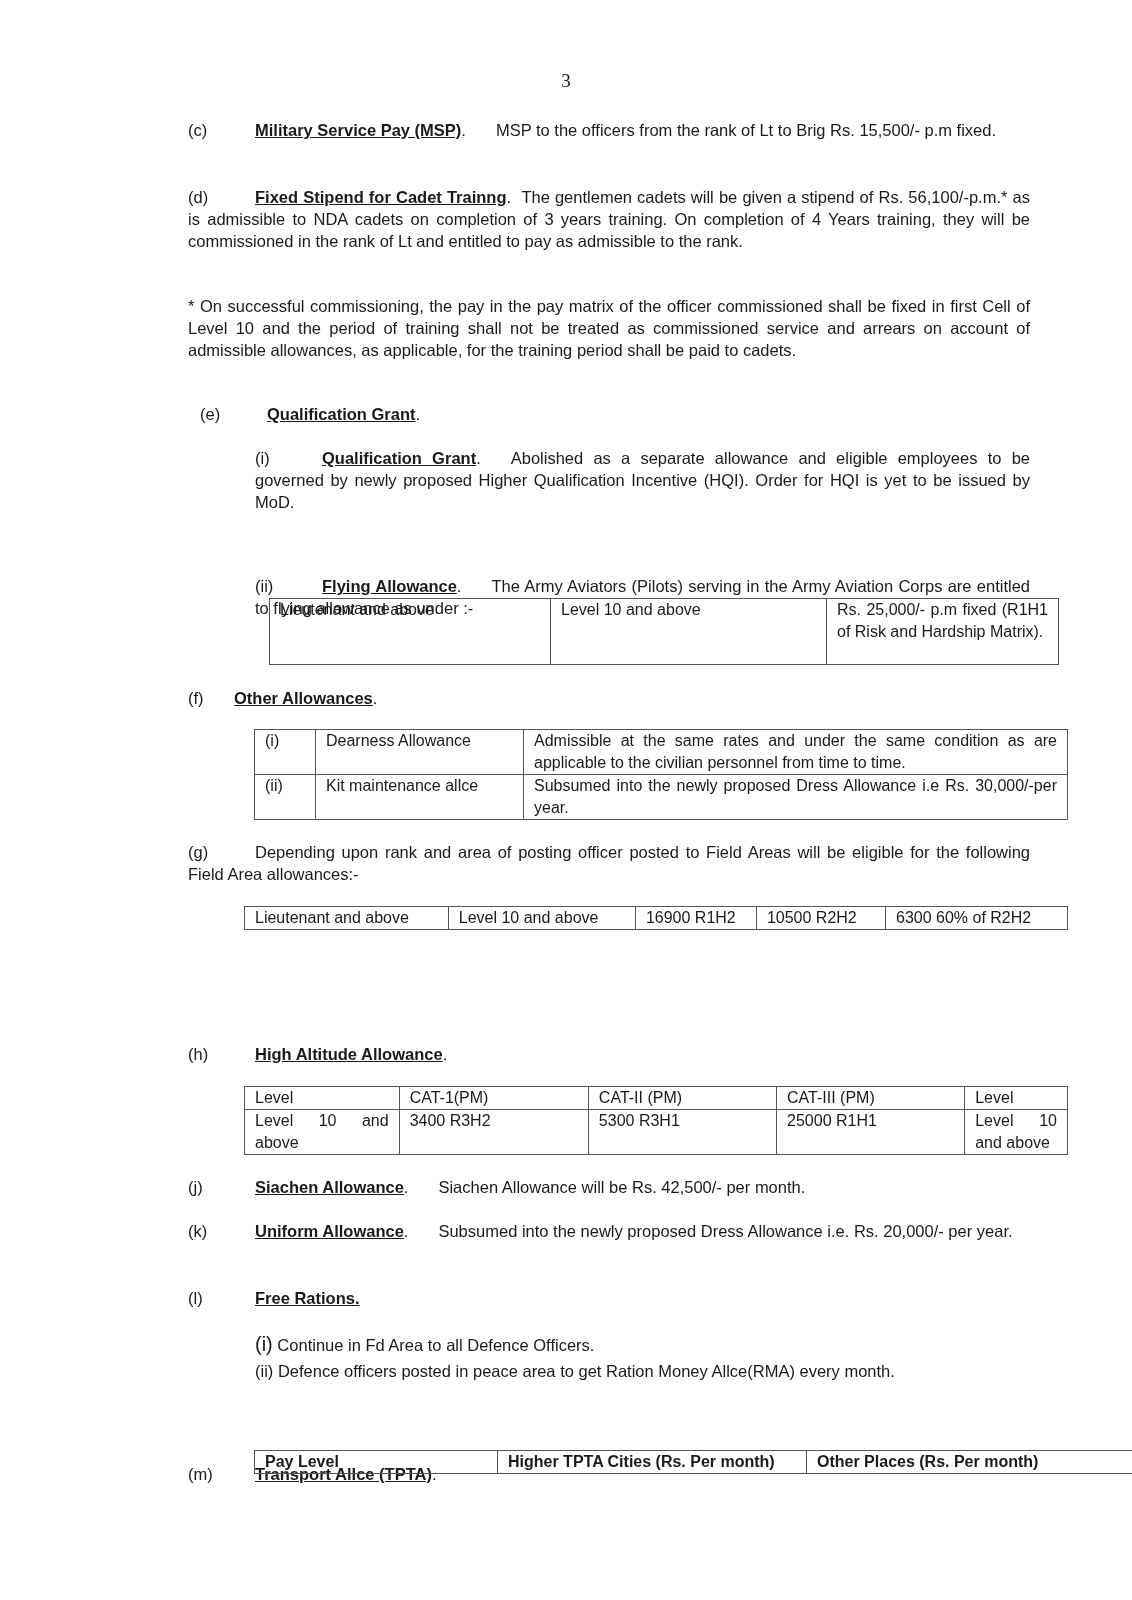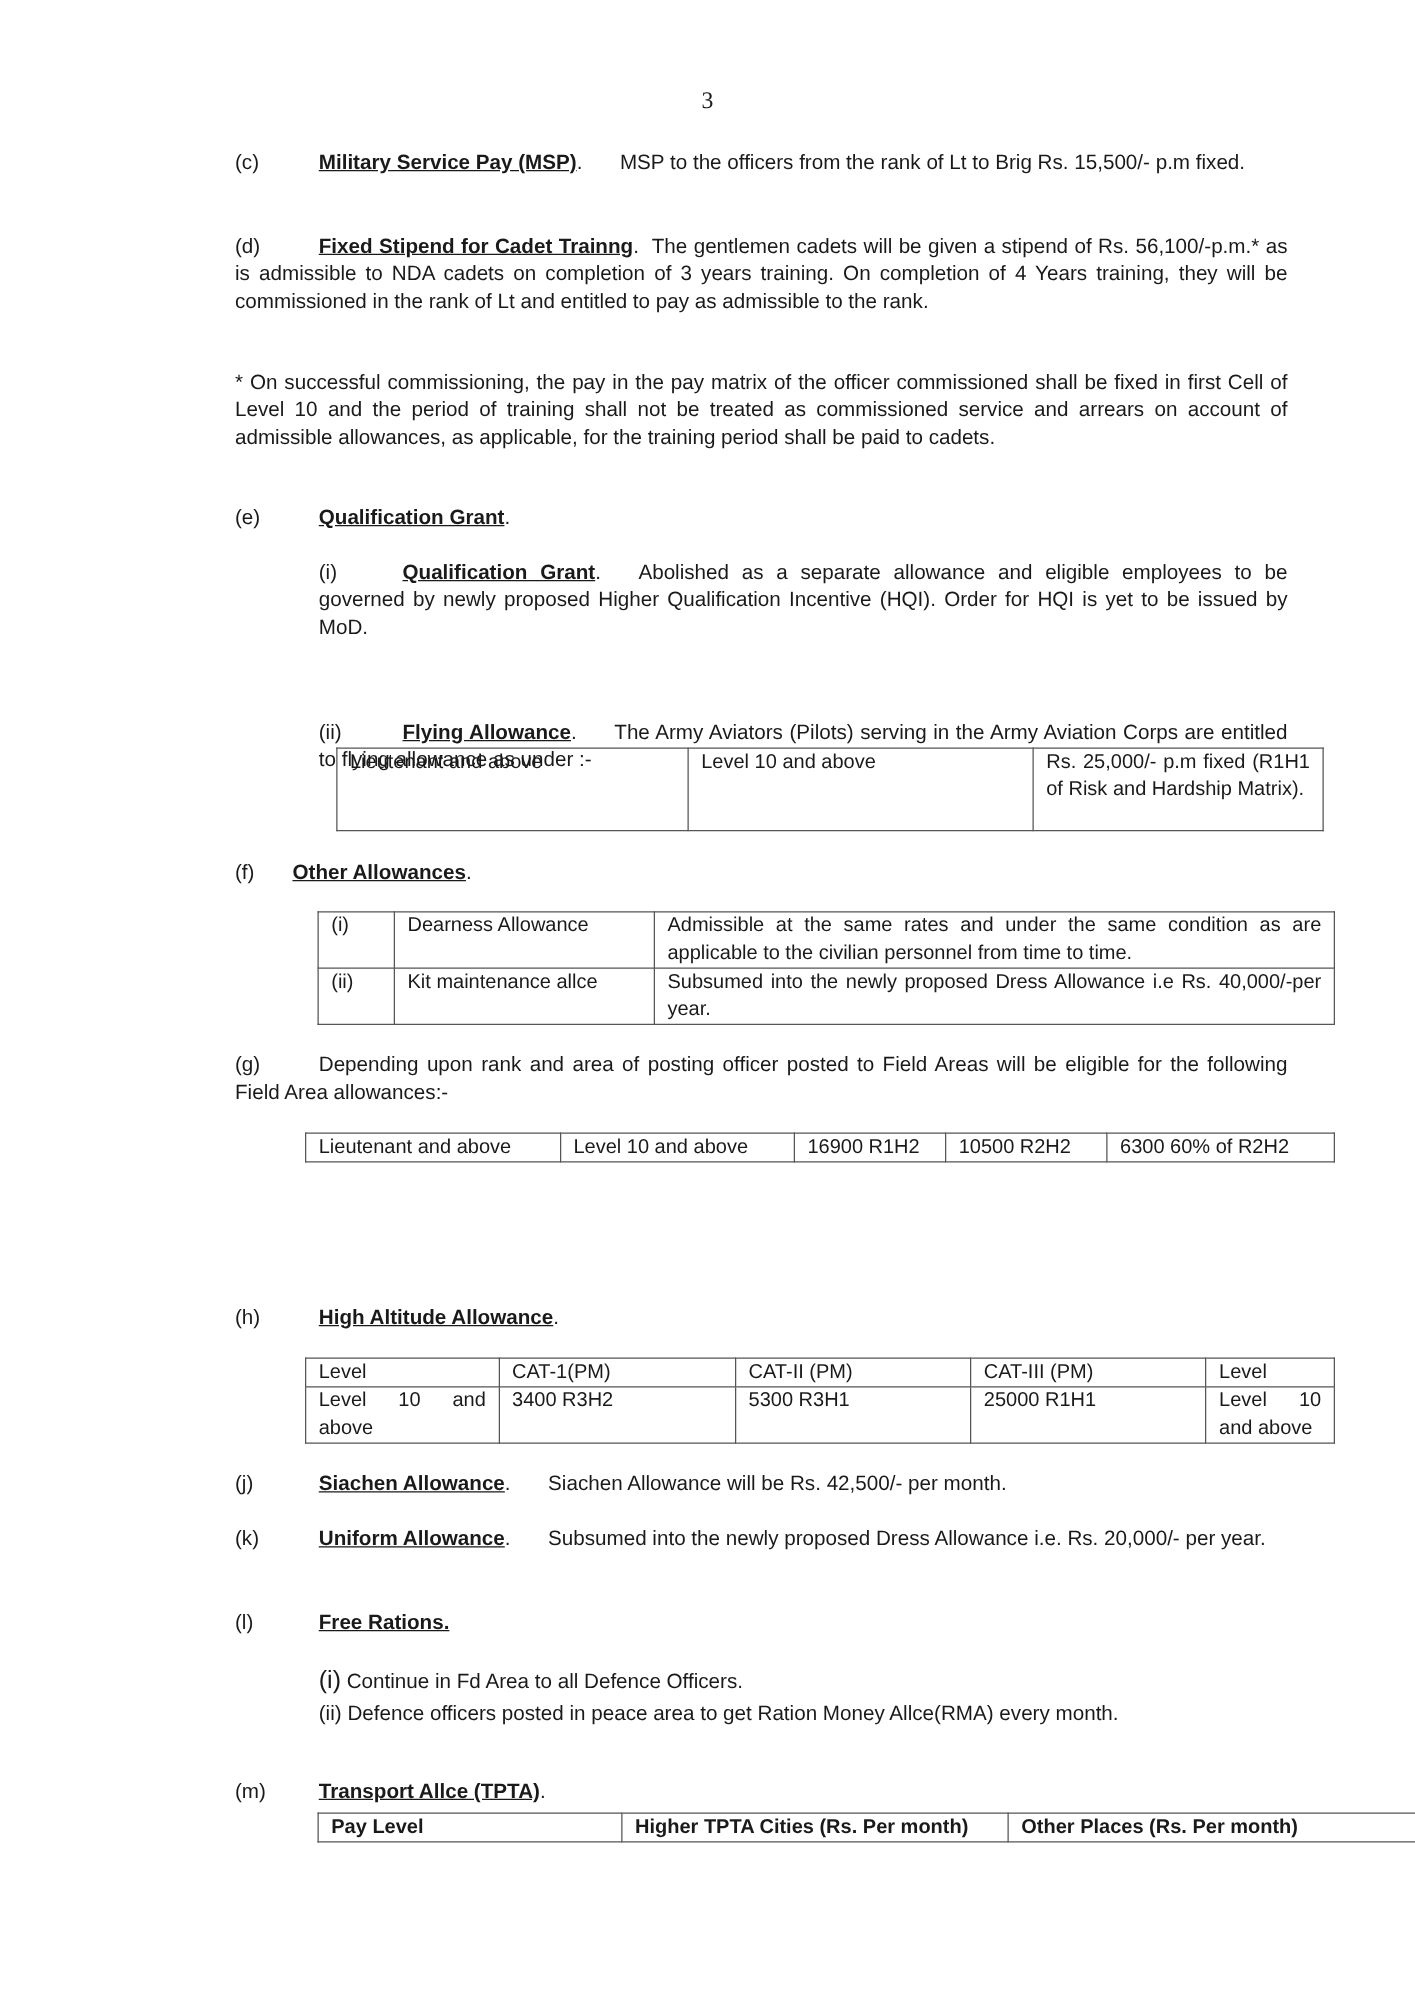--- a/index.html
+++ b/index.html
@@ -31,21 +31,21 @@
 <div class="blk" style="top:119px;">
   <span class="lbl">(c)</span><span class="head">Military Service Pay (MSP)</span>.<span class="gap"></span><span>MSP to the officers from the rank of Lt to Brig Rs. 15,500/- p.m fixed.</span>
 </div>
 
 <div class="blk" style="top:186px;">
   <span class="lbl">(d)</span><span class="head">Fixed Stipend for Cadet Trainng</span>.&nbsp;&nbsp;<span>The gentlemen cadets will be given a stipend of Rs. 56,100/-p.m.* as is admissible to NDA cadets on completion of 3 years training.  On completion of 4 Years training, they will be commissioned in the rank of Lt and entitled to pay as admissible to the rank.</span>
 </div>
 
 <div class="blk" style="top:295px;">* On successful commissioning, the pay in the pay matrix of the officer commissioned shall be fixed in first Cell of Level 10 and the period of training shall not be treated as commissioned service and arrears on account of admissible allowances, as applicable, for the training period shall be paid to cadets.</div>
 
-<div class="blk" style="top:403px;">
+<div class="blk" style="top:403px;margin-left:12px;">
   <span class="lbl">(e)</span><span class="head">Qualification Grant</span>.
 </div>
 <div class="sub" style="top:447px;">
   <span class="lbl">(i)</span><span class="head">Qualification Grant</span>.<span class="gap"></span><span>Abolished as a separate allowance and eligible employees to be governed by newly proposed Higher Qualification Incentive (HQI). Order for HQI is yet to be issued by MoD.</span>
 </div>
 <div class="sub" style="top:535px;margin-top:40px;">
   <span class="lbl">(ii)</span><span class="head">Flying Allowance</span>.<span class="gap"></span><span>The Army Aviators (Pilots) serving in the Army Aviation Corps are entitled to flying allowance as under :-</span>
 </div>
 <table style="top:598px; left:269px; width:790px;">
   <tbody>
@@ -63,21 +63,21 @@
 <table style="top:729px; left:254px; width:814px;">
   <tbody>
       <tr>
     <td style="width:40px;">(i)</td>
     <td style="width:187px;">Dearness Allowance</td>
     <td>Admissible at the same rates and under the same condition as are applicable to the civilian personnel from time to time.</td>
   </tr>
   <tr>
     <td>(ii)</td>
     <td>Kit maintenance allce</td>
-    <td>Subsumed into the newly proposed Dress Allowance i.e Rs. 40,000/-per year.</td>
+    <td>Subsumed into the newly proposed Dress Allowance i.e Rs. 30,000/-per year.</td>
   </tr>
 </tbody>
   </table>
 
 <div class="blk" style="top:841px;">
   <span class="lbl">(g)</span><span>Depending upon rank and area of posting officer posted to Field Areas will be eligible for the following Field Area allowances:-</span>
 </div>
 <table style="top:906px; left:244px; width:824px;">
   <tbody>
   <tr>
@@ -123,21 +123,21 @@
 <div class="blk" style="top:1287px;">
   <span class="lbl">(l)</span><span class="head">Free Rations.</span>
 </div>
 <div class="sub" style="top:1333px;">
   <span style="font-size:20px;">(i)</span> <span>Continue in Fd Area to all Defence Officers.</span>
 </div>
 <div class="sub" style="top:1360px;">
   <span>(ii)</span> <span>Defence officers posted in peace area to get Ration Money Allce(RMA) every month.</span>
 </div>
 
-<div class="blk" style="top:1422px;">
+<div class="blk" style="top:1463px;">
   <span class="lbl">(m)</span><span class="head">Transport Allce (TPTA)</span>.
 </div>
 <table style="top:1450px; left:254px; width:914px;">
   <tbody>
       <tr>
     <td class="b" style="width:222px;">Pay Level</td>
     <td class="b" style="width:288px;">Higher TPTA Cities (Rs. Per month)</td>
     <td class="b">Other Places (Rs. Per month)</td>
   </tr>
 </tbody>

